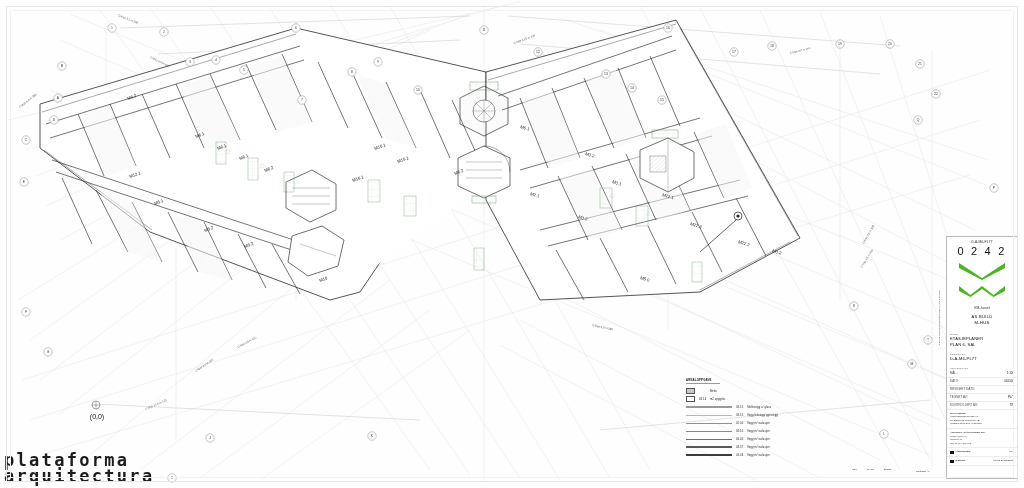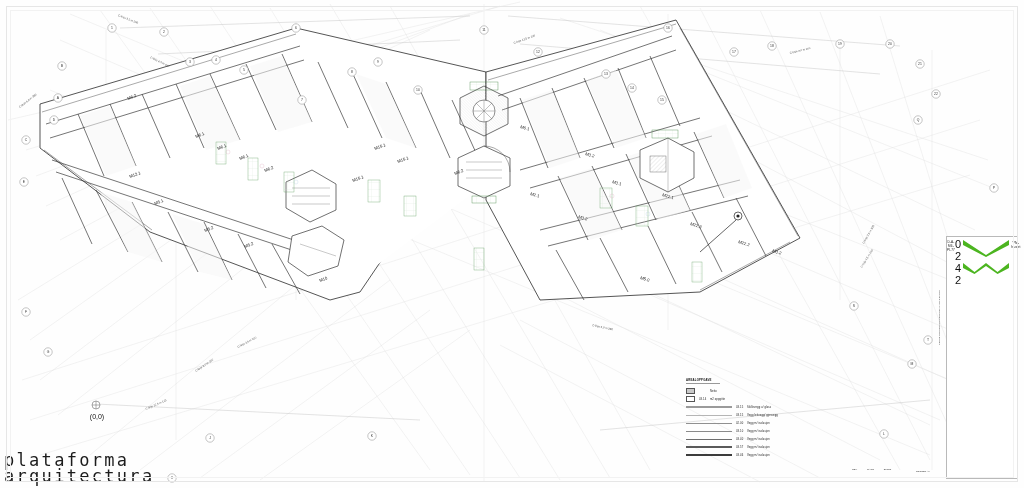--- a/index.html
+++ b/index.html
@@ -13,21 +13,21 @@
          border:1px solid #e6e6e6;pointer-events:none;}
   .frame2{position:absolute;left:10px;top:10px;right:10px;bottom:10px;
          border:1px solid #f2f2f2;pointer-events:none;}
 
   
   #cad{position:absolute;left:0;top:0;width:1024px;height:488px;}
 
   
   .titleblock{position:absolute;left:946px;top:236px;width:72px;height:243px;
               background:#fff;border:1px solid #b9b9b9;box-sizing:border-box;
-              display:flex;}
+              display:flex;flex-direction:column;}
   .tb-code{font-size:3.1px;letter-spacing:.2px;text-align:center;padding-top:3px;color:#222;}
   .tb-num{font-size:11px;letter-spacing:2.2px;text-align:center;color:#111;
           font-family:"Liberation Sans",sans-serif;padding:1px 0 3px 0;}
   .logo-wrap{display:flex;flex-direction:column;align-items:center;gap:2px;padding:3px 0 5px 0;}
   .tb-sub{text-align:center;font-size:3.4px;color:#222;padding:4px 2px 2px 2px;letter-spacing:.2px;}
   .tb-big{text-align:center;font-size:4.1px;color:#111;line-height:1.5;padding:2px 2px 5px 2px;letter-spacing:.3px;}
   .tb-lbl{font-size:2.4px;color:#6a6a6a;letter-spacing:.2px;padding:2px 3px 0 3px;}
   .tb-val{font-size:4px;color:#111;padding:0 3px 3px 3px;letter-spacing:.2px;line-height:1.45;}
   .tb-kv{display:flex;justify-content:space-between;font-size:2.9px;color:#111;
          padding:1.5px 3px;border-bottom:1px solid #ececec;}
@@ -52,21 +52,21 @@
   .lg-line{width:46px;height:0;}
   .lg-txt{font-size:2.7px;color:#1a1a1a;letter-spacing:.1px;white-space:nowrap;}
   .lg-code{display:inline-block;width:11px;}
 
   
   .revstrip{position:absolute;left:852px;top:468px;width:90px;height:10px;
             font-size:2.5px;color:#333;}
   .revstrip .cols{display:flex;gap:10px;}
 
   
-  .wm{position:absolute;left:4px;bottom:2px;width:140px;user-select:none;}
+  .wm{position:absolute;left:4px;bottom:2px;width:140px;user-select:none;font-weight:bold;}
   .wm-l1,.wm-l2{font-family:"DejaVu Sans Mono",monospace;letter-spacing:2.3px;
                 color:#1c1c1c;line-height:1.05;}
   .wm-l1{font-size:17px;}
   .wm-l2{font-size:17px;margin-top:-2px;}
 
   text{font-family:"Liberation Sans",sans-serif;}
 </style>
 </head>
 <body>
 

